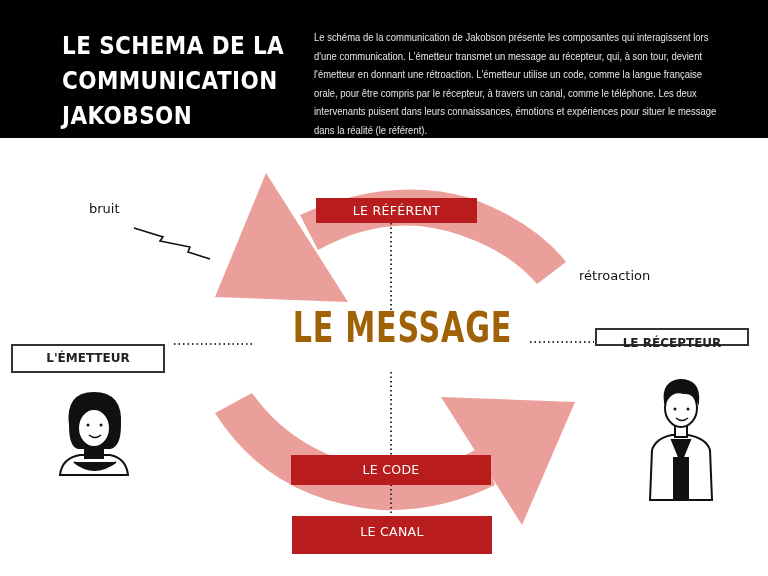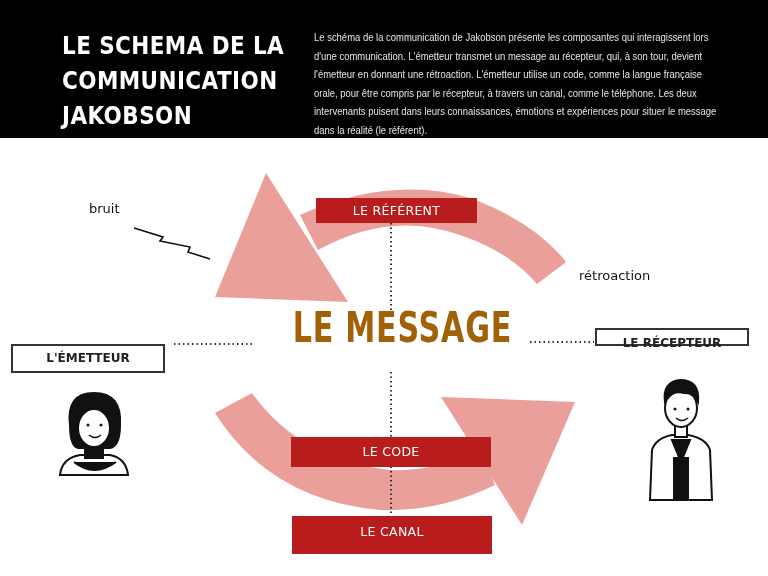--- a/index.html
+++ b/index.html
@@ -70,19 +70,19 @@
     <circle cx="675" cy="409" r="1.5" fill="#111" stroke="none"></circle>
     <circle cx="688" cy="409" r="1.5" fill="#111" stroke="none"></circle>
     <path d="M676 418 Q682 423 688 418" fill="none" stroke-width="1.5"></path>
   </g>
 </svg>
 
 <div class="label" style="left:89px; top:201px;">bruit</div>
 <div class="label" style="left:579px; top:220px;margin-top:48px;">rétroaction</div>
 
 <div class="red-box" style="left:316px; top:198px; width:161px; height:25px; line-height:25px;">LE RÉFÉRENT</div>
-<div class="red-box" style="left:291px; top:437px; width:200px; height:30px; line-height:30px;">LE CODE</div>
+<div class="red-box" style="left:291px; top:455px; width:200px; height:30px; line-height:30px;">LE CODE</div>
 <div class="red-box" style="left:292px; top:516px; width:200px; height:38px; line-height:31px;">LE CANAL</div>
 
 <div class="outline-box" style="left:11px; top:344px; width:154px; height:29px; line-height:25px;">L'ÉMETTEUR</div>
 <div class="outline-box" style="left:595px; top:328px; width:154px; height:18px; line-height:26px;">LE RÉCEPTEUR</div>
 
 <div class="message"><span>LE MESSAGE</span></div>
 
 </body></html>

